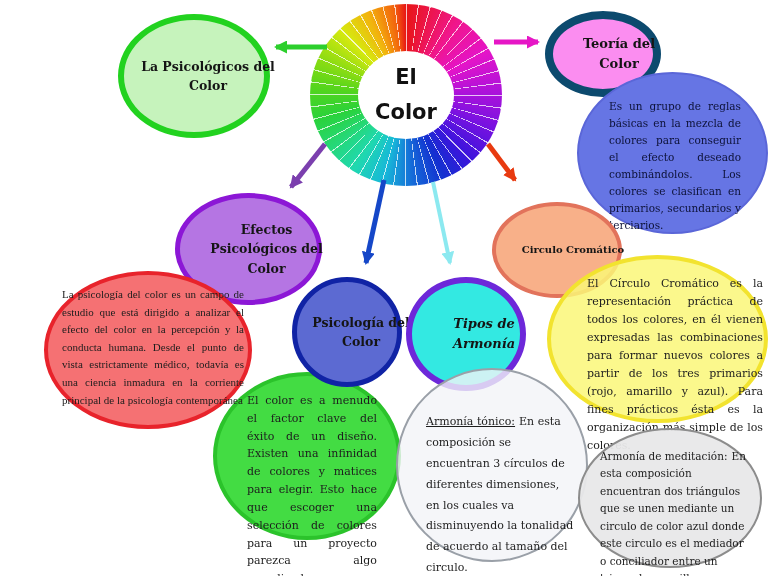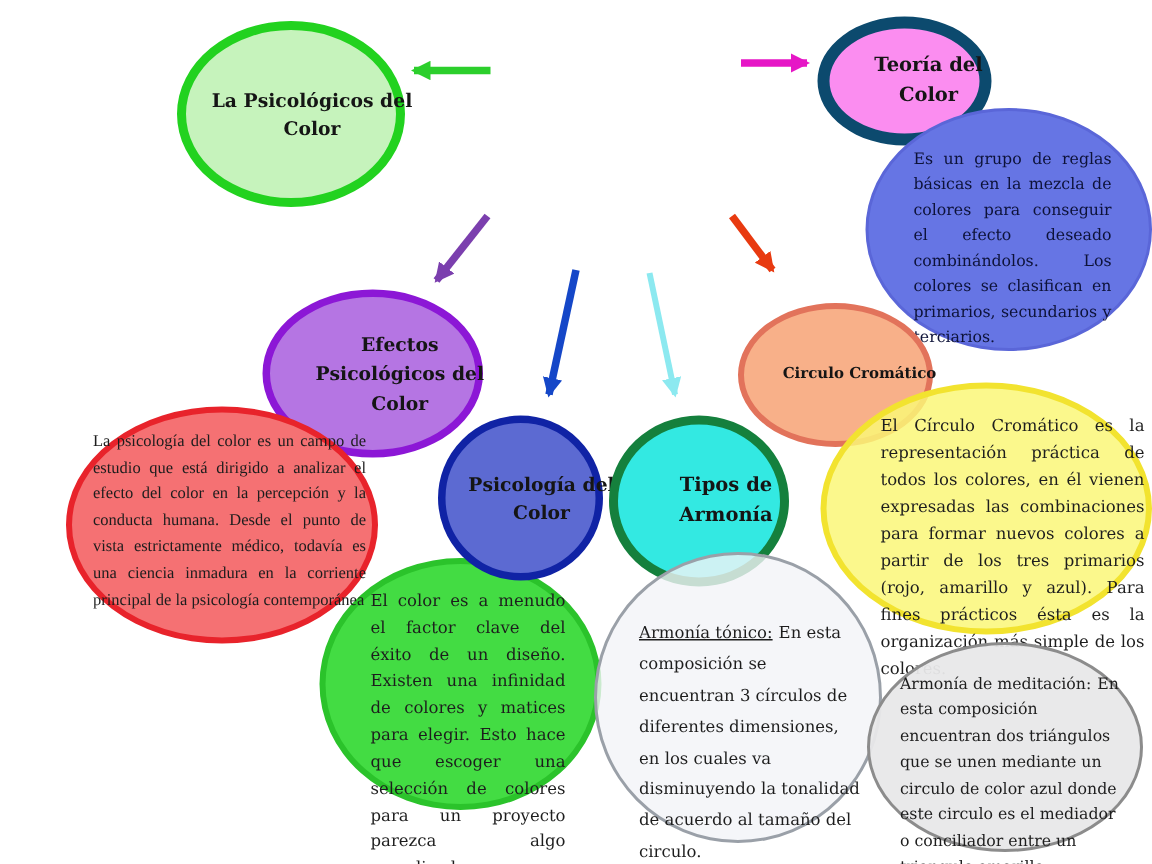--- a/index.html
+++ b/index.html
@@ -27,21 +27,21 @@
   .note-blue{left:577px;top:72px;width:191px;height:162px;background:#6675e4;border:2px solid #5a66d8;}
   .note-blue .txt{left:30px;top:24px;width:132px;font-size:10.5px;line-height:1.62;color:#0d1238;}
   .n-efectos{left:175px;top:193px;width:147px;height:112px;background:#b575e3;border:5px solid #8c17d6;}
   .n-efectos .node-title{font-size:12.5px;padding:0 18px;}
   .note-red{left:44px;top:271px;width:208px;height:158px;background:#f57173;border:4px solid #e8232b;}
   .note-red .txt{left:14px;top:11px;width:182px;font-size:11px;line-height:1.6;font-family:Liberation Serif, serif;}
   .n-psico{left:292px;top:277px;width:110px;height:110px;background:#5c6ad2;border:5px solid #1023a5;}
   .n-psico .node-title{font-size:12.5px;padding:0 14px;}
   .note-green{left:213px;top:372px;width:188px;height:168px;background:#43dc43;border:4px solid #2bc32b;}
   .note-green .txt{left:30px;top:16px;width:130px;font-size:11px;line-height:1.62;}
-  .n-tipos{left:406px;top:277px;width:120px;height:114px;background:#33e9e2;border:6px solid #15803d;}
+  .n-tipos{left:406px;top:277px;width:120px;height:114px;background:#33e9e2;border:6px solid #6d28d9;font-style:italic;}
   .n-tipos .node-title{font-size:13px;padding:0 18px;}
   .n-croma{left:492px;top:202px;width:130px;height:96px;background:#f8b089;border:4px solid #e2735b;}
   .n-croma .node-title{font-size:10px;padding:0 16px;}
   .note-yellow{left:547px;top:255px;width:221px;height:168px;background:rgba(250,247,120,.85);border:4px solid #f2e32f;z-index:11;}
   .note-yellow .txt{left:36px;top:16px;width:176px;font-size:11px;line-height:1.64;}
   .note-tonico{left:396px;top:368px;width:192px;height:194px;background:rgba(243,244,248,.8);border:2px solid #9aa0a8;z-index:12;}
   .note-tonico .txt{left:28px;top:42px;width:150px;font-size:11px;line-height:1.9;}
   .note-medit{left:578px;top:428px;width:184px;height:140px;background:rgba(232,232,233,.95);border:2px solid #8c8c8c;z-index:13;}
   .note-medit .txt{left:20px;top:18px;width:148px;font-size:10.5px;line-height:1.66;}
 
@@ -64,20 +64,25 @@
   .center-title{font-weight:bold;font-size:21px;line-height:1.65;color:#111;width:62px;
     font-family:"DejaVu Sans","Liberation Sans",sans-serif;}
 
   .arrows{position:absolute;left:0;top:0;z-index:6;pointer-events:none;}
 </style>
 </head>
 <body>
 
 <div class="canvas">
 
+  <div class="wheel">
+    <div class="hole">
+      <div class="center-title">El Color</div>
+    </div>
+  </div>
 
   <svg class="arrows" width="768" height="576">
     <defs>
       <marker id="ah-green" markerUnits="userSpaceOnUse" markerWidth="15" markerHeight="13" refX="11" refY="6.5" orient="auto">
         <path d="M0,0 L13,6.5 L0,13 z" fill="#2ccf2c"></path>
       </marker>
       <marker id="ah-magenta" markerUnits="userSpaceOnUse" markerWidth="15" markerHeight="13" refX="11" refY="6.5" orient="auto">
         <path d="M0,0 L13,6.5 L0,13 z" fill="#e616c6"></path>
       </marker>
       <marker id="ah-purple" markerUnits="userSpaceOnUse" markerWidth="15" markerHeight="13" refX="11" refY="6.5" orient="auto">

